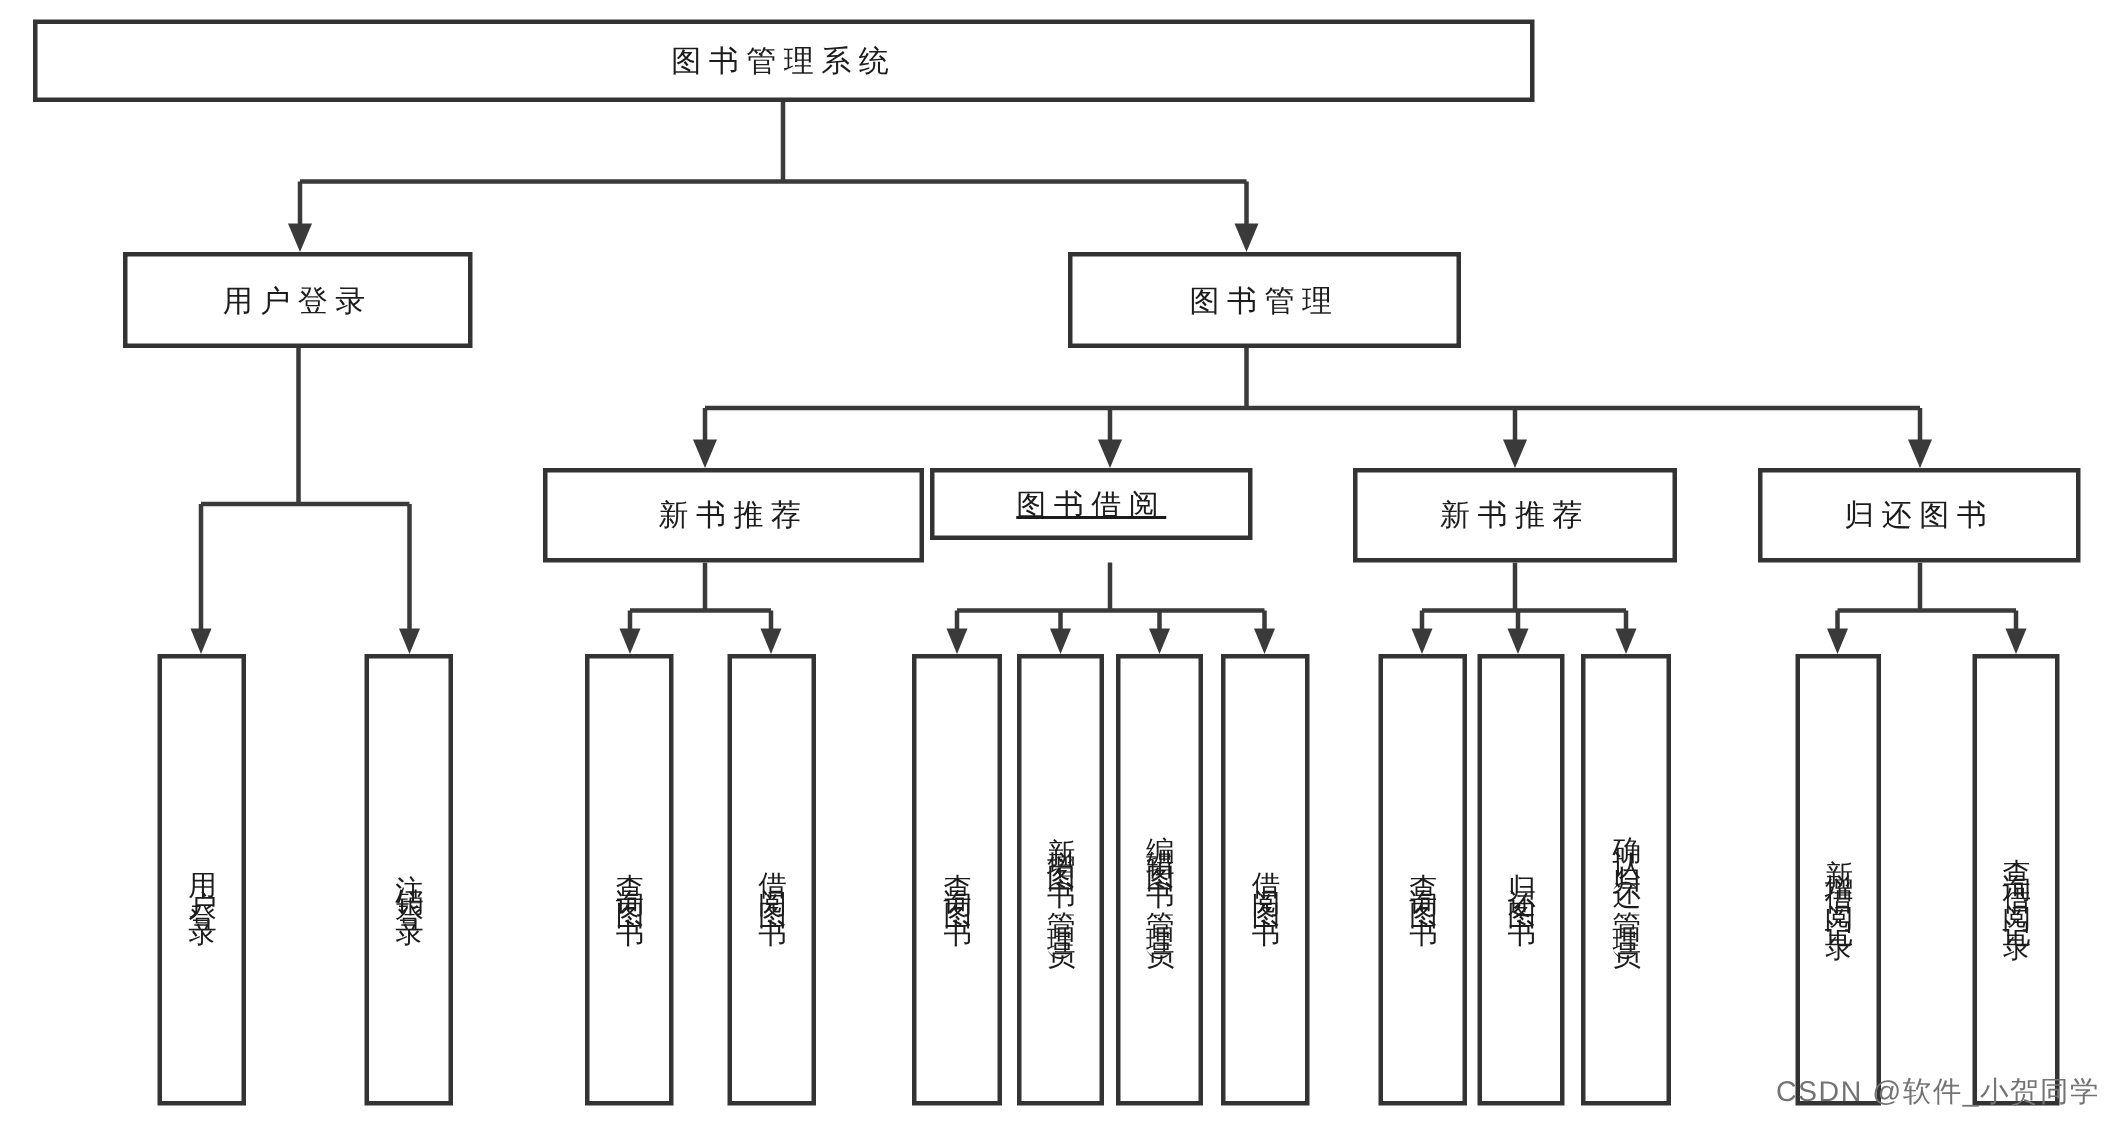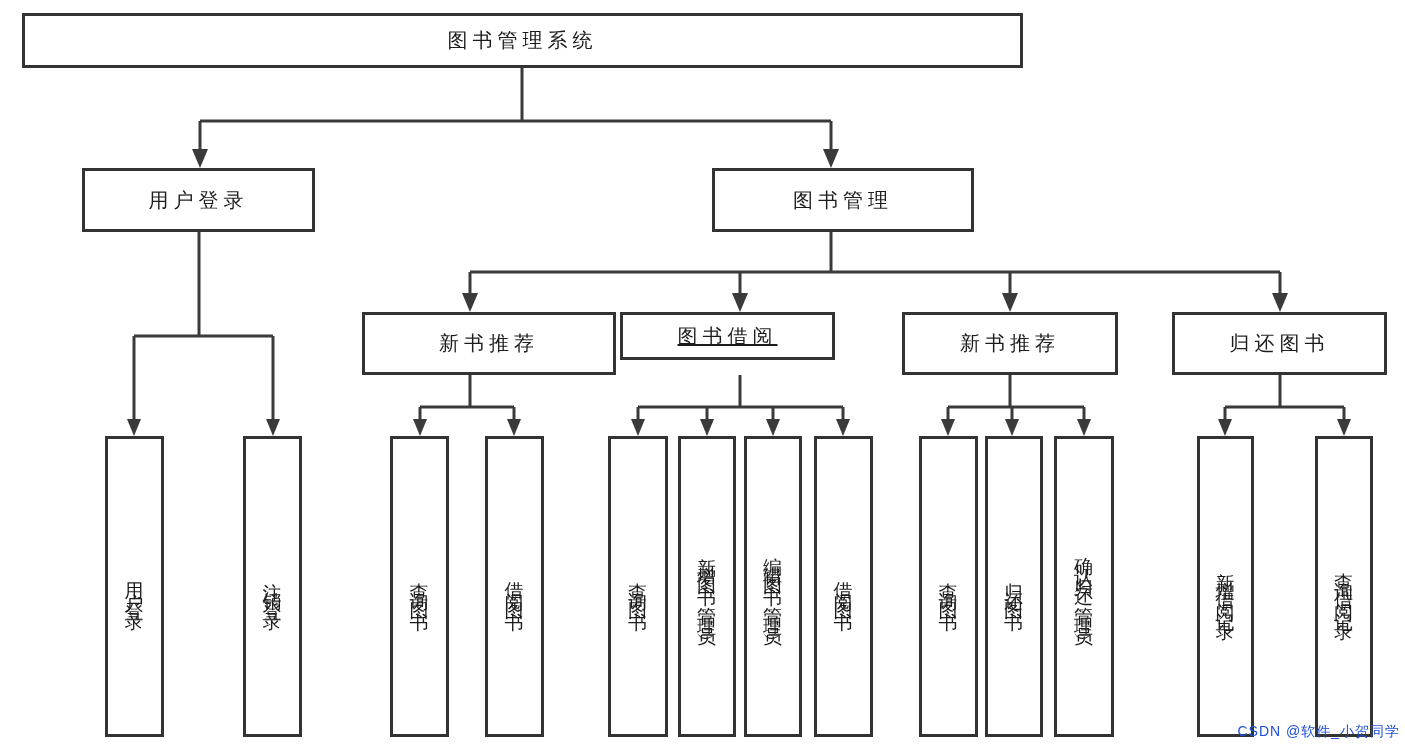--- a/index.html
+++ b/index.html
@@ -49,22 +49,22 @@
   #b-leaf-7  { left:744px;  width:58px; }
   #b-leaf-8  { left:814px;  width:59px; }
   #b-leaf-9  { left:919px;  width:59px; }
   #b-leaf-10 { left:985px;  width:58px; }
   #b-leaf-11 { left:1054px; width:60px; }
   #b-leaf-12 { left:1197px; width:57px; }
   #b-leaf-13 { left:1315px; width:58px; }
 
   #watermark {
     position:absolute; right:5px; bottom:6px;
-    font-size:14px; letter-spacing:1px;
-    color:#1d4ed8; white-space:nowrap;
+    font-size:19px; letter-spacing:1px;
+    color:#737373; white-space:nowrap;
   }
 </style>
 </head>
 <body>
 
 <div id="canvas">
 
   <svg id="connectors" viewBox="0 0 1405 747" xmlns="http://www.w3.org/2000/svg">
 
     <g>

